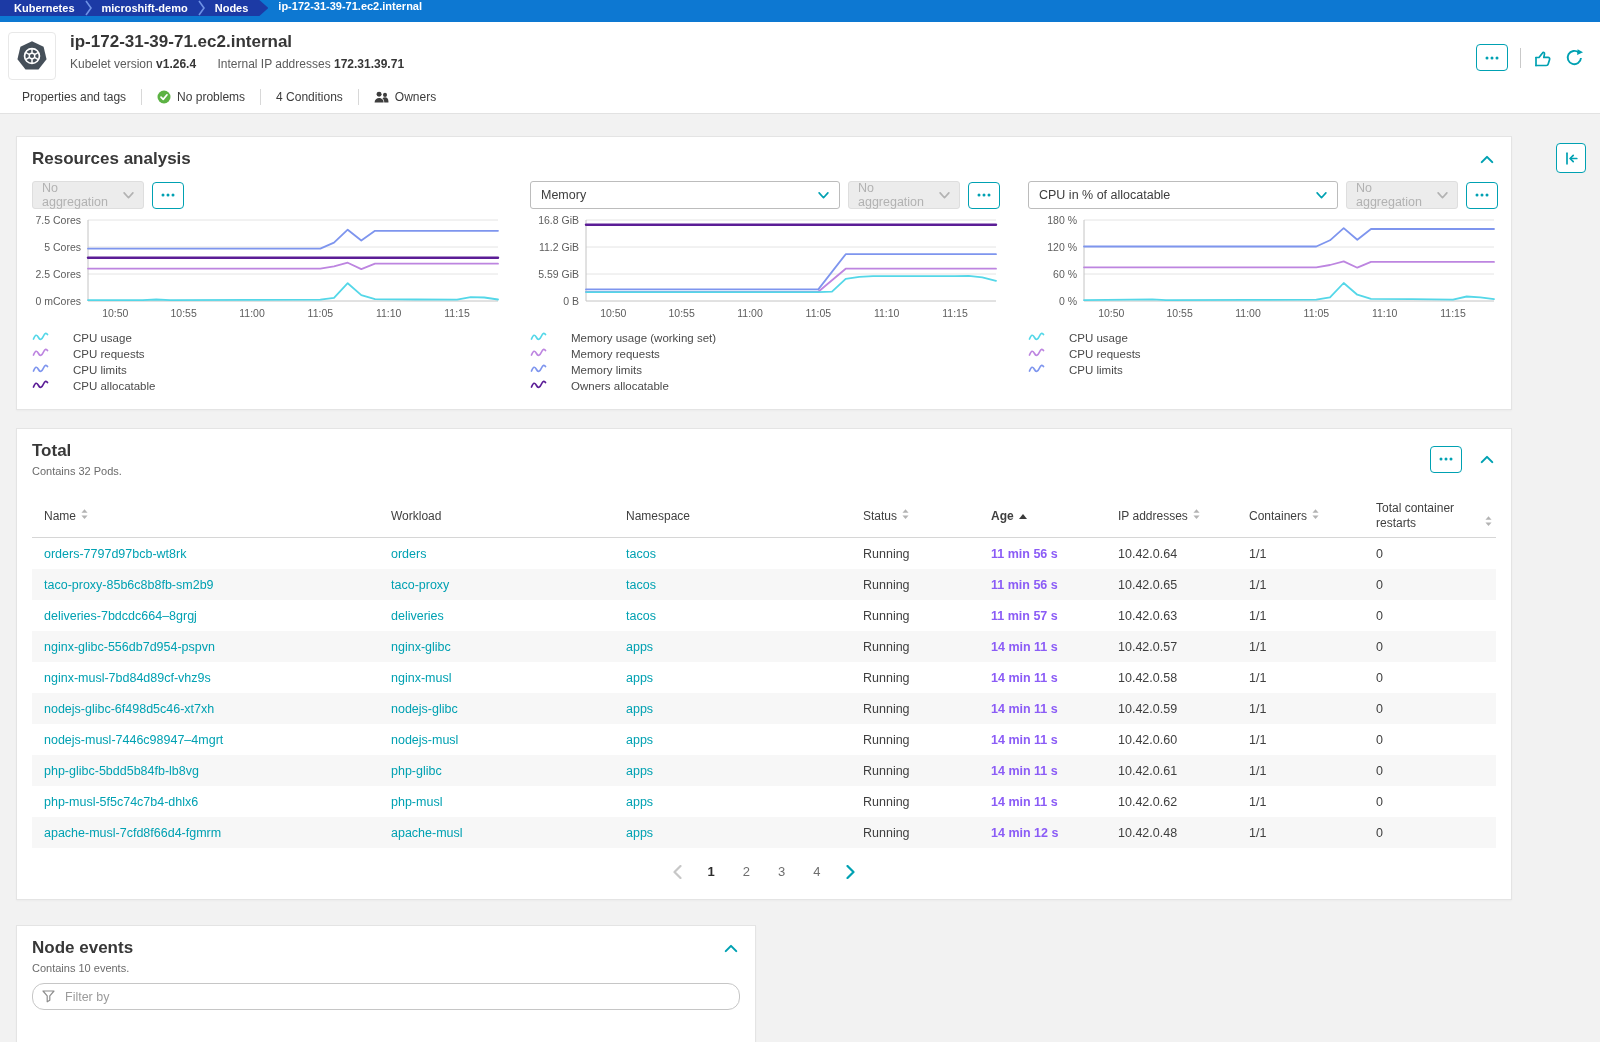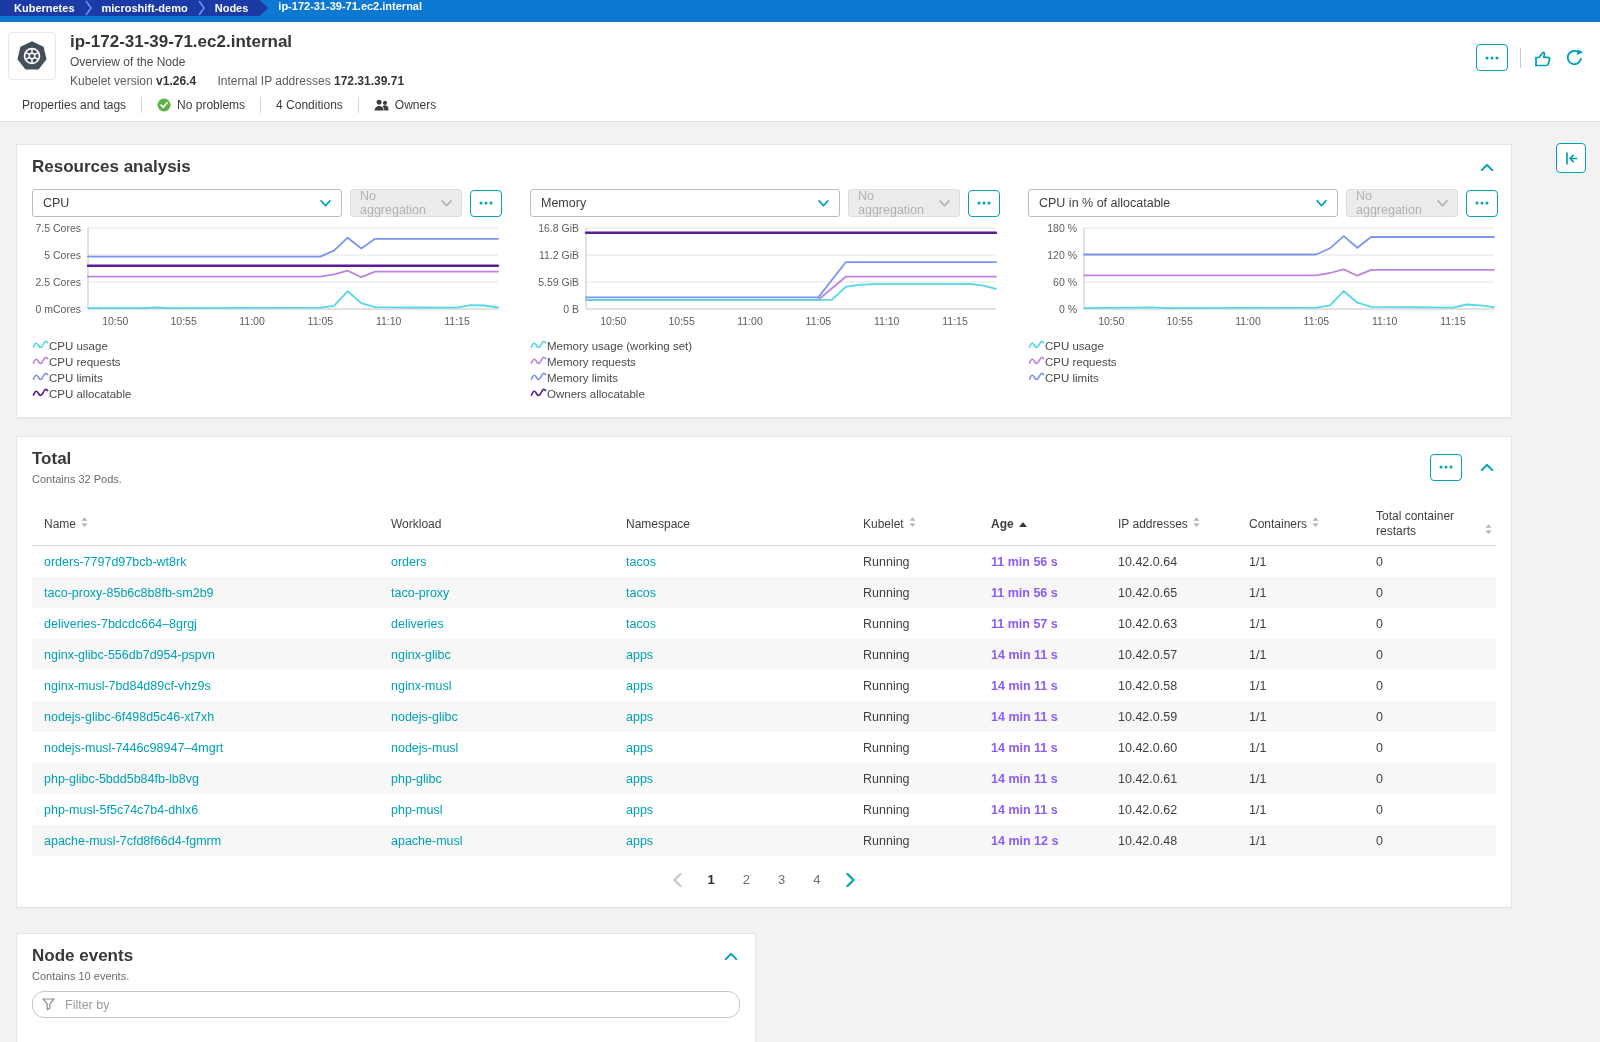--- a/index.html
+++ b/index.html
@@ -47,21 +47,21 @@
   
   .charts-row { display:flex; gap:28px; margin-top:12px; }
   .chart-group { width:470px; flex:none; }
   .selector-row { display:flex; gap:8px; align-items:center; }
   .metric-select { flex:1; height:28px; border:1px solid #bcbcbc; border-radius:3px; background:#fff;
     display:flex; align-items:center; justify-content:space-between; padding:0 10px; font-size:12.5px; color:#3d3d3d; cursor:pointer; }
   .agg-select { width:112px; flex:none; height:28px; background:#ececec; border:1px solid #dedede; border-radius:3px;
     display:flex; align-items:center; justify-content:space-between; padding:0 9px; font-size:12.5px; color:#b2b2b2; }
   .chart-svg { display:block; margin-top:6px; }
   .legend { list-style:none; margin:10px 0 0 0; padding:0; }
-  .legend li { display:flex; align-items:center; gap:0; font-size:11.5px; color:#4a4a4a; margin:3px 0; }
+  .legend li { display:flex; align-items:center; gap:24px; font-size:11.5px; color:#4a4a4a; margin:3px 0; }
   
   .pods-header-actions { display:flex; align-items:center; gap:16px; }
   .pod-grid { display:grid; grid-template-columns:347px 235px 237px 128px 127px 131px 127px 1fr; align-items:center; }
   .thead { border-bottom:1px solid #d6d6d6; padding:14px 0 6px 0; margin-top:10px; }
   .th { font-size:12px; color:#3f3f3f; display:flex; align-items:flex-end; gap:5px; padding-left:12px; line-height:1.25; }
   .th.sorted { font-weight:bold; }
   .th-last { justify-content:space-between; padding-right:4px; }
   .trow { height:31px; font-size:12.5px; }
   .trow.alt { background:#f7f7f7; }
   .td { padding-left:12px; white-space:nowrap; overflow:hidden; text-overflow:ellipsis; color:#3f3f3f; }
@@ -113,21 +113,20 @@
       <g stroke="#fff" stroke-width="1.4">
         <line x1="16" y1="9" x2="16" y2="23"></line>
         <line x1="9.9" y1="12.5" x2="22.1" y2="19.5"></line>
         <line x1="9.9" y1="19.5" x2="22.1" y2="12.5"></line>
       </g>
       <circle cx="16" cy="16" r="2.6" fill="#454f59" stroke="#fff" stroke-width="1.3"></circle>
     </svg>
   </div>
   <div class="header-text">
     <div class="page-title">ip-172-31-39-71.ec2.internal</div>
-    <div class="page-subtitle">Overview of the Node</div>
     <div class="page-meta">
       <span class="meta-pair"><span>Kubelet version</span> <b>v1.26.4</b></span>
       <span class="meta-pair"><span>Internal IP addresses</span> <b>172.31.39.71</b></span>
     </div>
   </div>
   <div class="header-actions">
     <button class="dots-btn">
       <svg width="14" height="4" viewBox="0 0 14 4">
           <circle cx="2" cy="2" r="1.5" fill="currentColor"></circle>
           <circle cx="7" cy="2" r="1.5" fill="currentColor"></circle>
@@ -183,26 +182,20 @@
       <div class="section-title">Resources analysis</div>
       <button class="collapse-btn">
         <svg width="14" height="9" viewBox="0 0 16 10">
             <polyline points="2,8 8,2 14,8" fill="none" stroke="#00a1b2" stroke-width="2.4" stroke-linecap="round" stroke-linejoin="round"></polyline>
           </svg>
       </button>
     </div>
     <div class="charts-row" id="chartsRow">
         <div class="chart-group">
           <div class="selector-row">
-            <div class="metric-select">
-              <span>CPU</span>
-              <span><svg width="11" height="7" viewBox="0 0 12 8">
-                  <polyline points="1,1 6,6.5 11,1" fill="none" stroke="#00a1b2" stroke-width="1.9" stroke-linecap="round" stroke-linejoin="round"></polyline>
-                </svg></span>
-            </div>
             <div class="agg-select">
               <span>No aggregation</span>
               <span><svg width="11" height="7" viewBox="0 0 12 8">
                   <polyline points="1,1 6,6.5 11,1" fill="none" stroke="#b2b2b2" stroke-width="1.9" stroke-linecap="round" stroke-linejoin="round"></polyline>
                 </svg></span>
             </div>
             <button class="dots-btn">
               <svg width="14" height="4" viewBox="0 0 14 4">
                 <circle cx="2" cy="2" r="1.5" fill="currentColor"></circle>
                 <circle cx="7" cy="2" r="1.5" fill="currentColor"></circle>
@@ -427,21 +420,21 @@
               <polygon points="0.5,7 7.5,7 4,11" fill="#b3b3b3"></polygon>
             </svg></span>
         </div>
         <div class="th">
           <span>Workload</span>
         </div>
         <div class="th">
           <span>Namespace</span>
         </div>
         <div class="th">
-          <span>Kubelet</span>
+          <span>Status</span>
           <span><svg width="7" height="11" viewBox="0 0 8 12">
               <polygon points="4,0 7.5,4 0.5,4" fill="#b3b3b3"></polygon>
               <polygon points="0.5,7 7.5,7 4,11" fill="#b3b3b3"></polygon>
             </svg></span>
         </div>
         <div class="th sorted">
           <span>Age</span>
           <span><svg width="8" height="6" viewBox="0 0 8 6">
               <polygon points="4,0 8,5 0,5" fill="#3a3a3a"></polygon>
             </svg></span>

